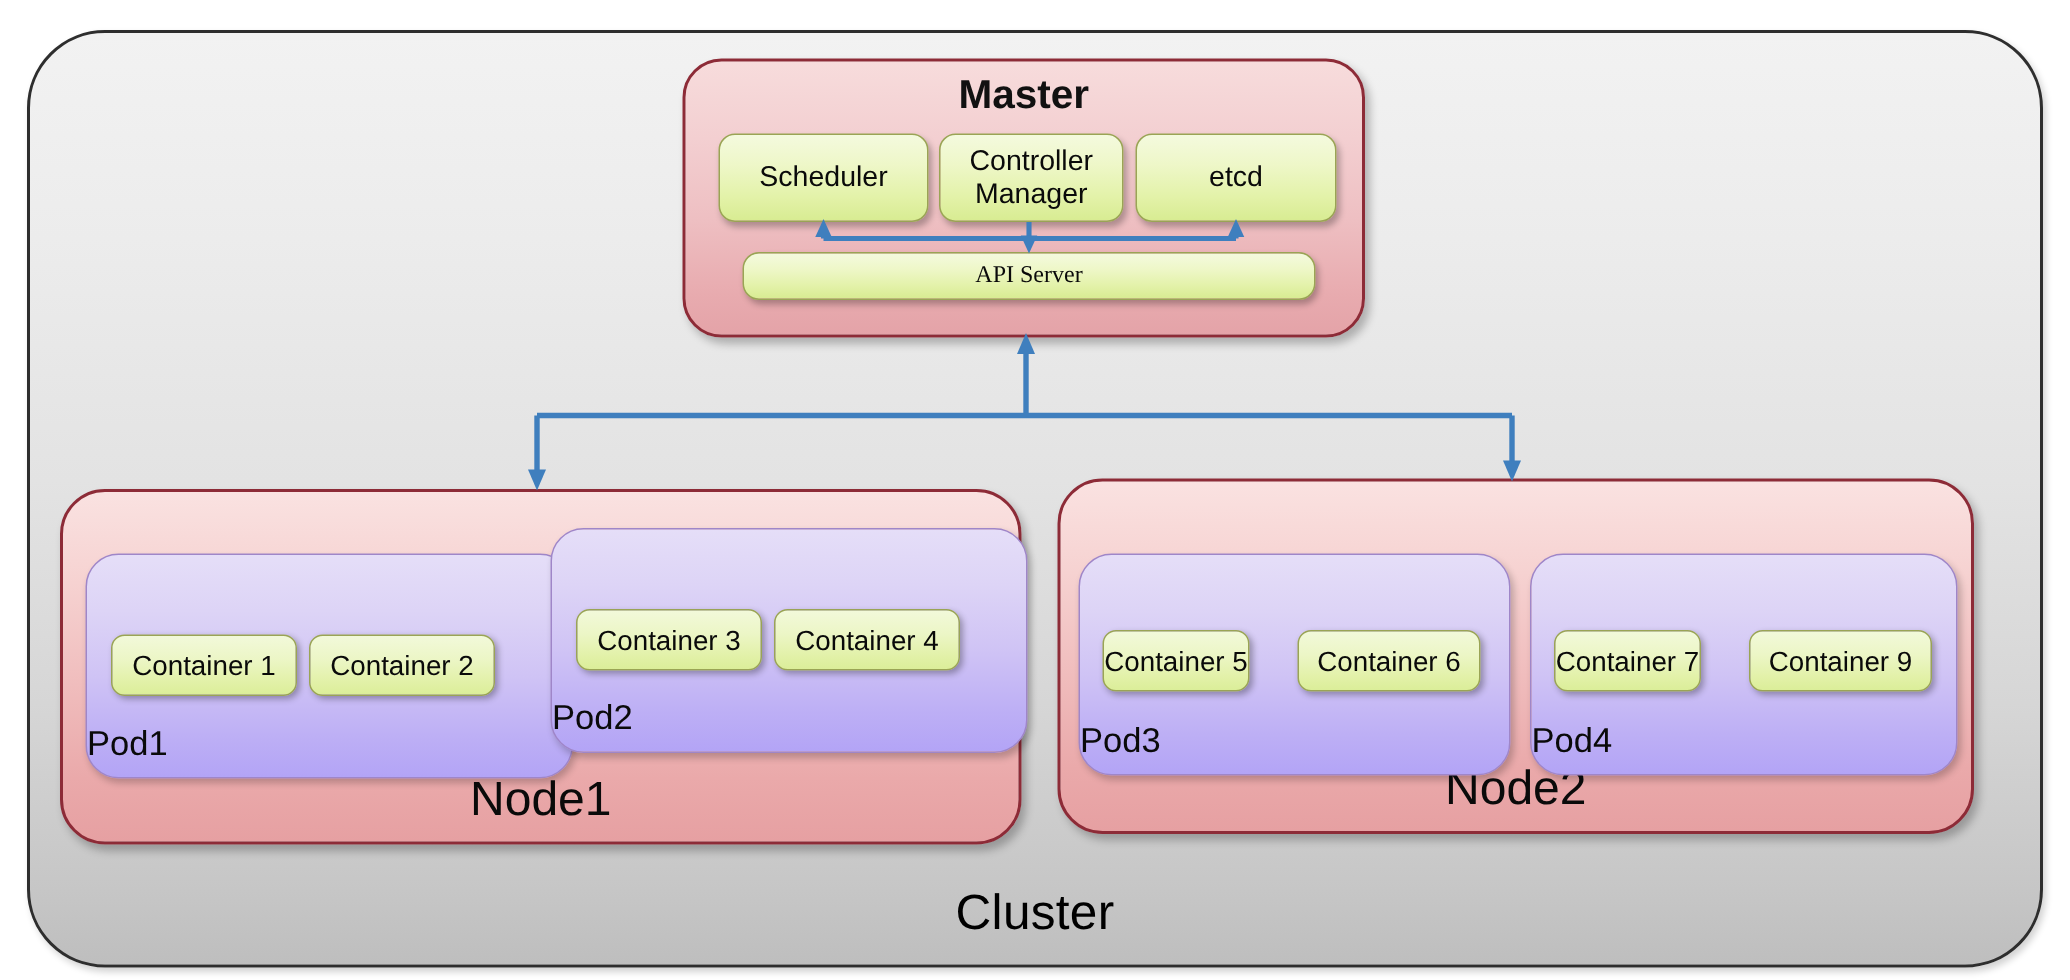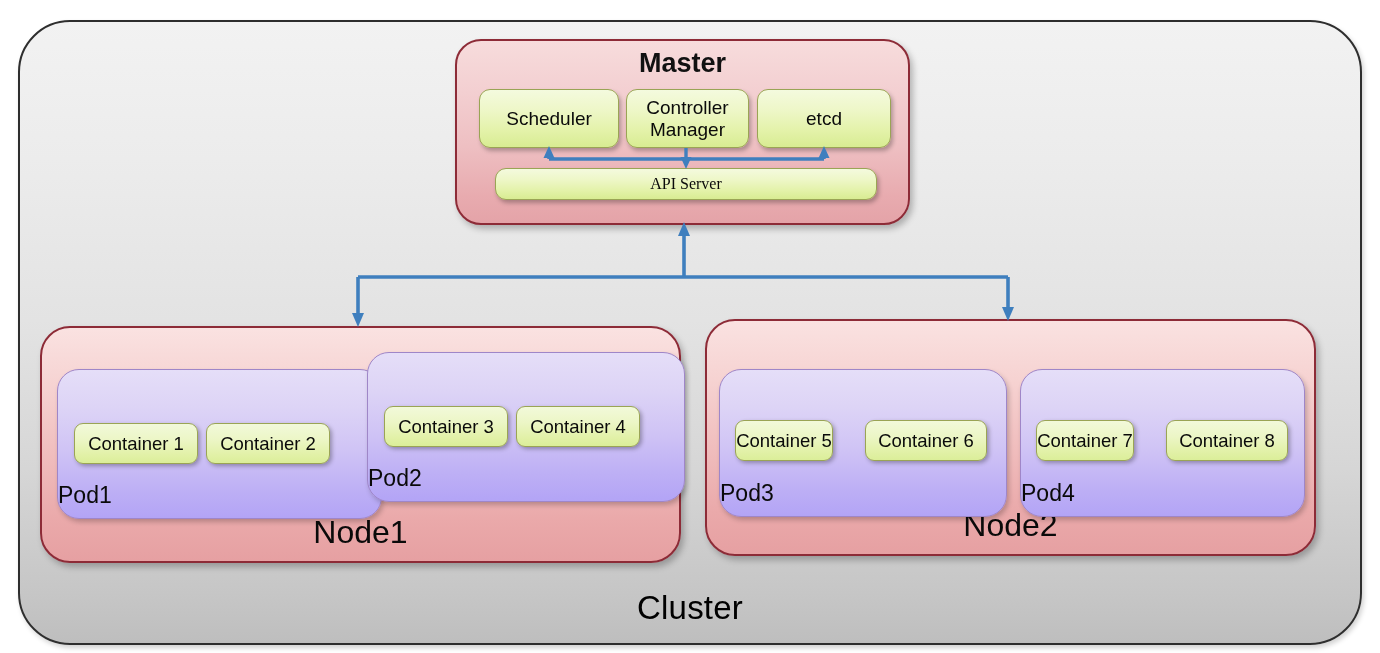--- a/index.html
+++ b/index.html
@@ -273,21 +273,21 @@
     <div class="node-label">Node2</div>
 
     <div class="pod-box pod3-box">
       <div class="container-box ctr-a">Container 5</div>
       <div class="container-box ctr-b">Container 6</div>
       <div class="pod-label">Pod3</div>
     </div>
 
     <div class="pod-box pod4-box">
       <div class="container-box ctr-a">Container 7</div>
-      <div class="container-box ctr-b">Container 8</div>
+      <div class="container-box ctr-b">Container 9</div>
       <div class="pod-label">Pod4</div>
     </div>
   </div>
 
   <svg class="tree-arrows" viewBox="0 0 1380 653">
     <g stroke="#3f7fbe" stroke-width="3.6" fill="none" stroke-linecap="butt" stroke-linejoin="miter">
 
       <line x1="684" y1="277" x2="684" y2="232"></line>
 
       <line x1="358" y1="277" x2="1008" y2="277"></line>

